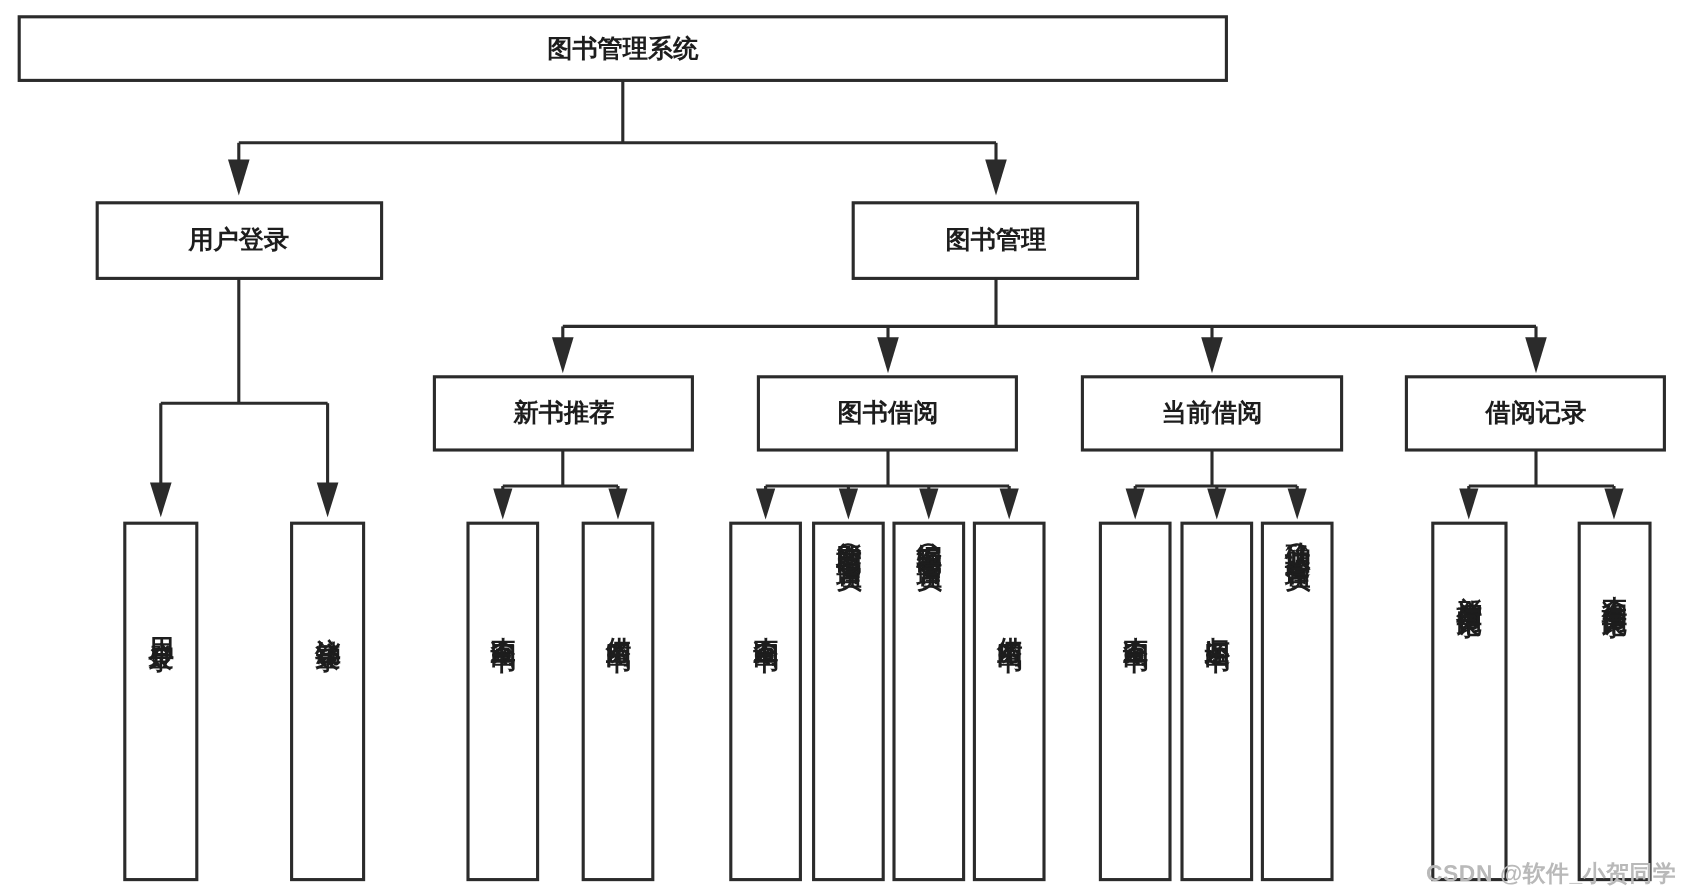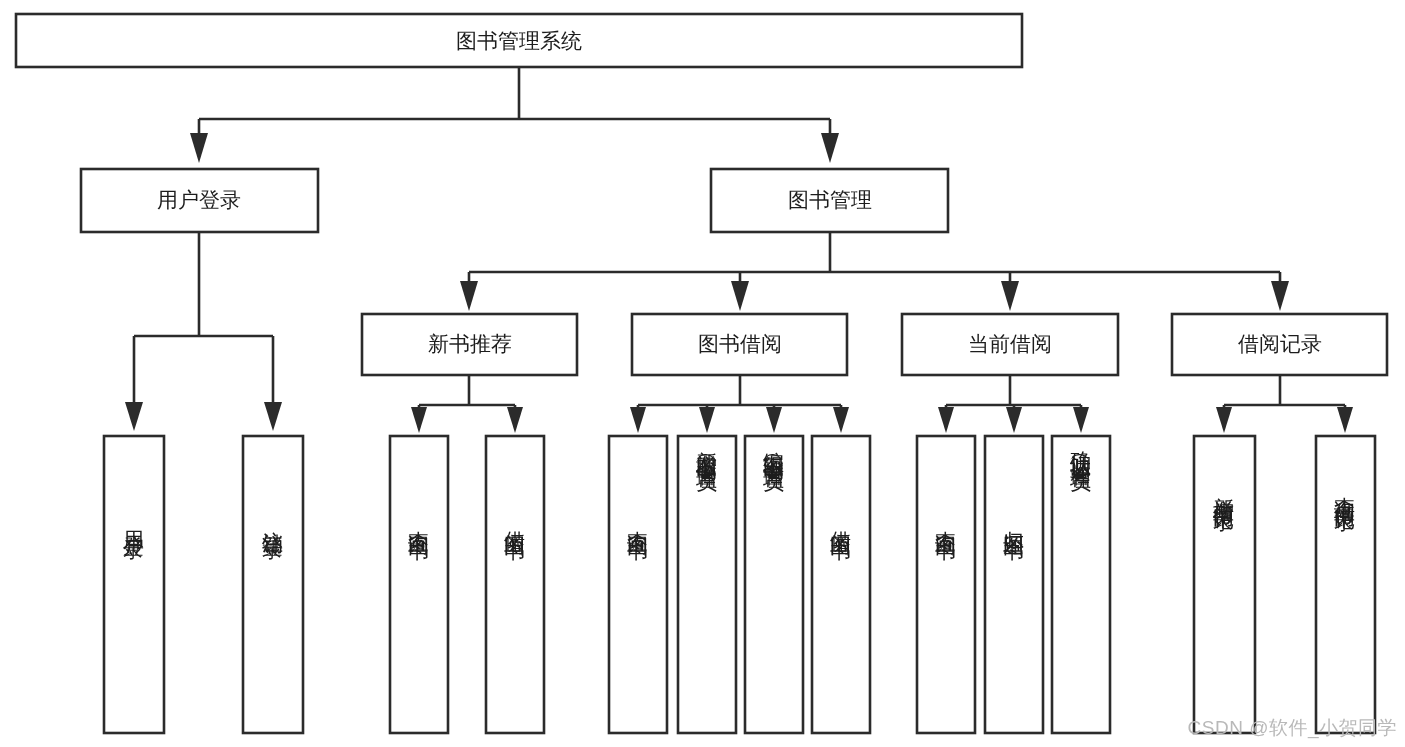--- a/index.html
+++ b/index.html
@@ -10,20 +10,21 @@
   body {
     width: 1405px;
     height: 747px;
     font-family: "Liberation Sans", "DejaVu Sans", sans-serif;
     overflow: hidden;
   }
   #diagram-root {
     position: relative;
     width: 1405px;
     height: 747px;
+    font-weight: bold;
   }
   svg#flow-svg {
     position: absolute;
     top: 0;
     left: 0;
     width: 1405px;
     height: 747px;
     display: block;
   }
   .node-box {

